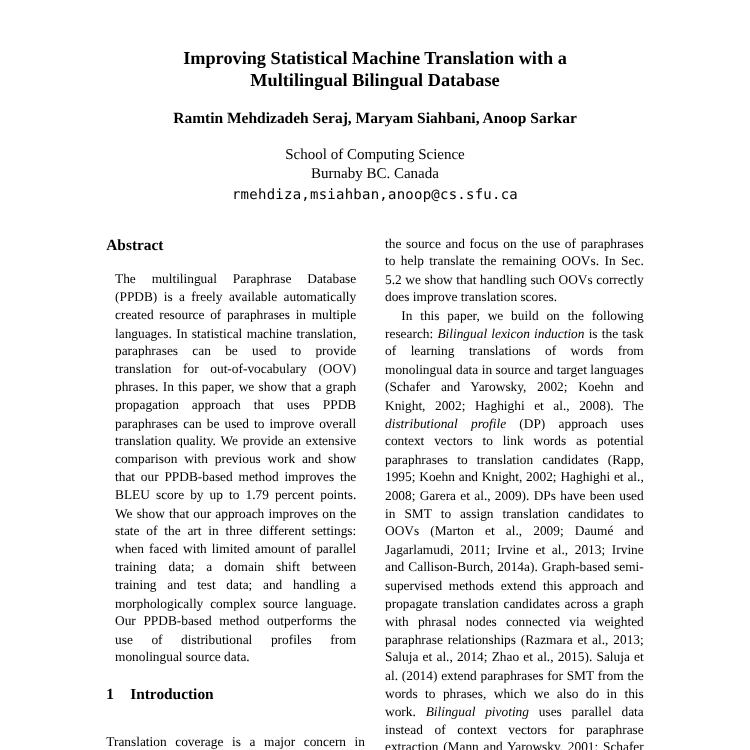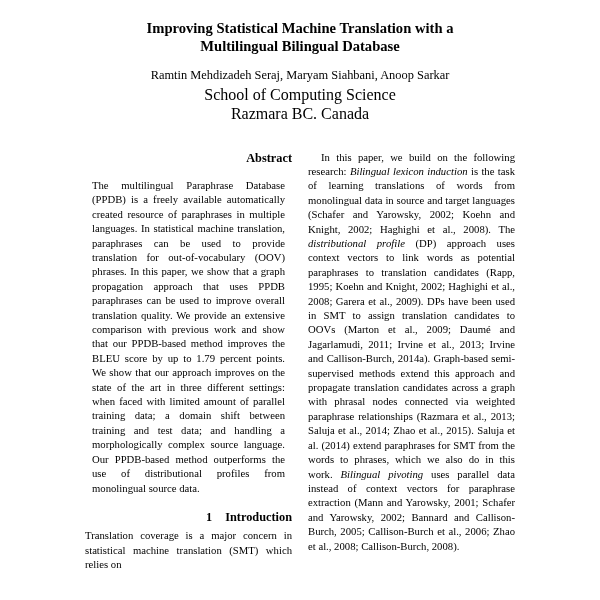--- a/index.html
+++ b/index.html
@@ -5,33 +5,33 @@
   html, body { margin: 0; padding: 0; background: #ffffff; }
   .page {
     position: relative;
     width: 600px;
     height: 600px;
     overflow: hidden;
     background: #ffffff;
     color: #000000;
     font-family: "Liberation Serif", serif;
   }
-  .titleblock { text-align: center; padding-top: 19px; }
+  .titleblock { text-align: center; padding-top: 38px; }
   .title {
     font-size: 14.6px;
     font-weight: bold;
     line-height: 1.24;
     margin: 0;
   }
   .authors {
     font-size: 12.4px;
-    font-weight: normal;
+    font-weight: bold;
     margin-top: 13px;
   }
-  .affil { font-size: 16px; line-height: 1.2; margin-top: 2px; }
+  .affil { font-size: 12px; line-height: 1.2; margin-top: 14px; }
   .affil-line { display: block; }
   .email {
     font-family: "DejaVu Sans Mono", monospace;
     font-size: 11.2px;
     margin-top: 4px;
     letter-spacing: 0.2px;
   }
   .columns {
     display: flex;
     gap: 16px;
@@ -41,60 +41,62 @@
   .col {
     flex: 1 1 0;
     min-width: 0;
     font-size: 10.7px;
     line-height: 14.4px;
     text-align: justify;
     hyphens: auto;
     -webkit-hyphens: auto;
   }
   .abstract-h {
-    text-align: right;
+    text-align: left;
     font-size: 12.3px;
     font-weight: bold;
     margin: 1px 0 9px 0;
   }
   .abstract-text { margin: 13px 7px; }
   .section-h {
     font-size: 12.3px;
     font-weight: bold;
-    text-align: right;
-    margin: 15px 0 4px 0;
+    text-align: left;
+    margin: 15px 0 24px 0;
   }
   .section-h .num { margin-right: 13px; }
   p { margin: 0; }
   p.cont { text-indent: 0; }
   p.ind  { text-indent: 13px; }
   i { }
 </style>
 </head>
 <body>
 
 <div class="page">
 
   <header class="titleblock">
     <h1 class="title"><span>Improving Statistical Machine Translation with a</span><br><span>Multilingual Bilingual Database</span></h1>
     <div class="authors">Ramtin Mehdizadeh Seraj, Maryam Siahbani, Anoop Sarkar</div>
     <div class="affil">
       <span class="affil-line">School of Computing Science</span>
-      <span class="affil-line">Razmara BC. Canada</span>
+      <span class="affil-line">Burnaby BC. Canada</span>
     </div>
+    <div class="email">rmehdiza,msiahban,anoop@cs.sfu.ca</div>
   </header>
 
   <div class="columns">
 
     <div class="col">
       <h2 class="abstract-h">Abstract</h2>
       <p class="abstract-text cont">The multilingual Paraphrase Database (PPDB) is a freely available automatically created resource of paraphrases in multiple languages. In statistical machine translation, paraphrases can be used to provide translation for out-of-vocabulary (OOV) phrases. In this paper, we show that a graph propagation approach that uses PPDB paraphrases can be used to improve overall translation quality. We provide an extensive comparison with previous work and show that our PPDB-based method improves the BLEU score by up to 1.79 percent points. We show that our approach improves on the state of the art in three different settings: when faced with limited amount of parallel training data; a domain shift between training and test data; and handling a morphologically complex source language. Our PPDB-based method outperforms the use of distributional profiles from monolingual source data.</p>
       <h3 class="section-h"><span class="num">1</span><span>Introduction</span></h3>
       <p class="cont">Translation coverage is a major concern in statistical machine translation (SMT) which relies on</p>
     </div>
 
     <div class="col">
+        <p class="cont"><span>the source and focus on the use of paraphrases to help translate the remaining OOVs. In Sec. 5.2 we show that handling such OOVs correctly does improve translation scores.</span></p>
         <p class="ind"><span>In this paper, we build on the following research: </span><i>Bilingual lexicon induction</i><span> is the task of learning translations of words from monolingual data in source and target languages (Schafer and Yarowsky, 2002; Koehn and Knight, 2002; Haghighi et al., 2008). The </span><i>distributional profile</i><span> (DP) approach uses context vectors to link words as potential paraphrases to translation candidates (Rapp, 1995; Koehn and Knight, 2002; Haghighi et al., 2008; Garera et al., 2009). DPs have been used in SMT to assign translation candidates to OOVs (Marton et al., 2009; Daumé and Jagarlamudi, 2011; Irvine et al., 2013; Irvine and Callison-Burch, 2014a). Graph-based semi-supervised methods extend this approach and propagate translation candidates across a graph with phrasal nodes connected via weighted paraphrase relationships (Razmara et al., 2013; Saluja et al., 2014; Zhao et al., 2015). Saluja et al. (2014) extend paraphrases for SMT from the words to phrases, which we also do in this work. </span><i>Bilingual pivoting</i><span> uses parallel data instead of context vectors for paraphrase extraction (Mann and Yarowsky, 2001; Schafer and Yarowsky, 2002; Bannard and Callison-Burch, 2005; Callison-Burch et al., 2006; Zhao et al., 2008; Callison-Burch, 2008).</span></p>
       </div>
 
   </div>
 
 </div>
 
 </body></html>

